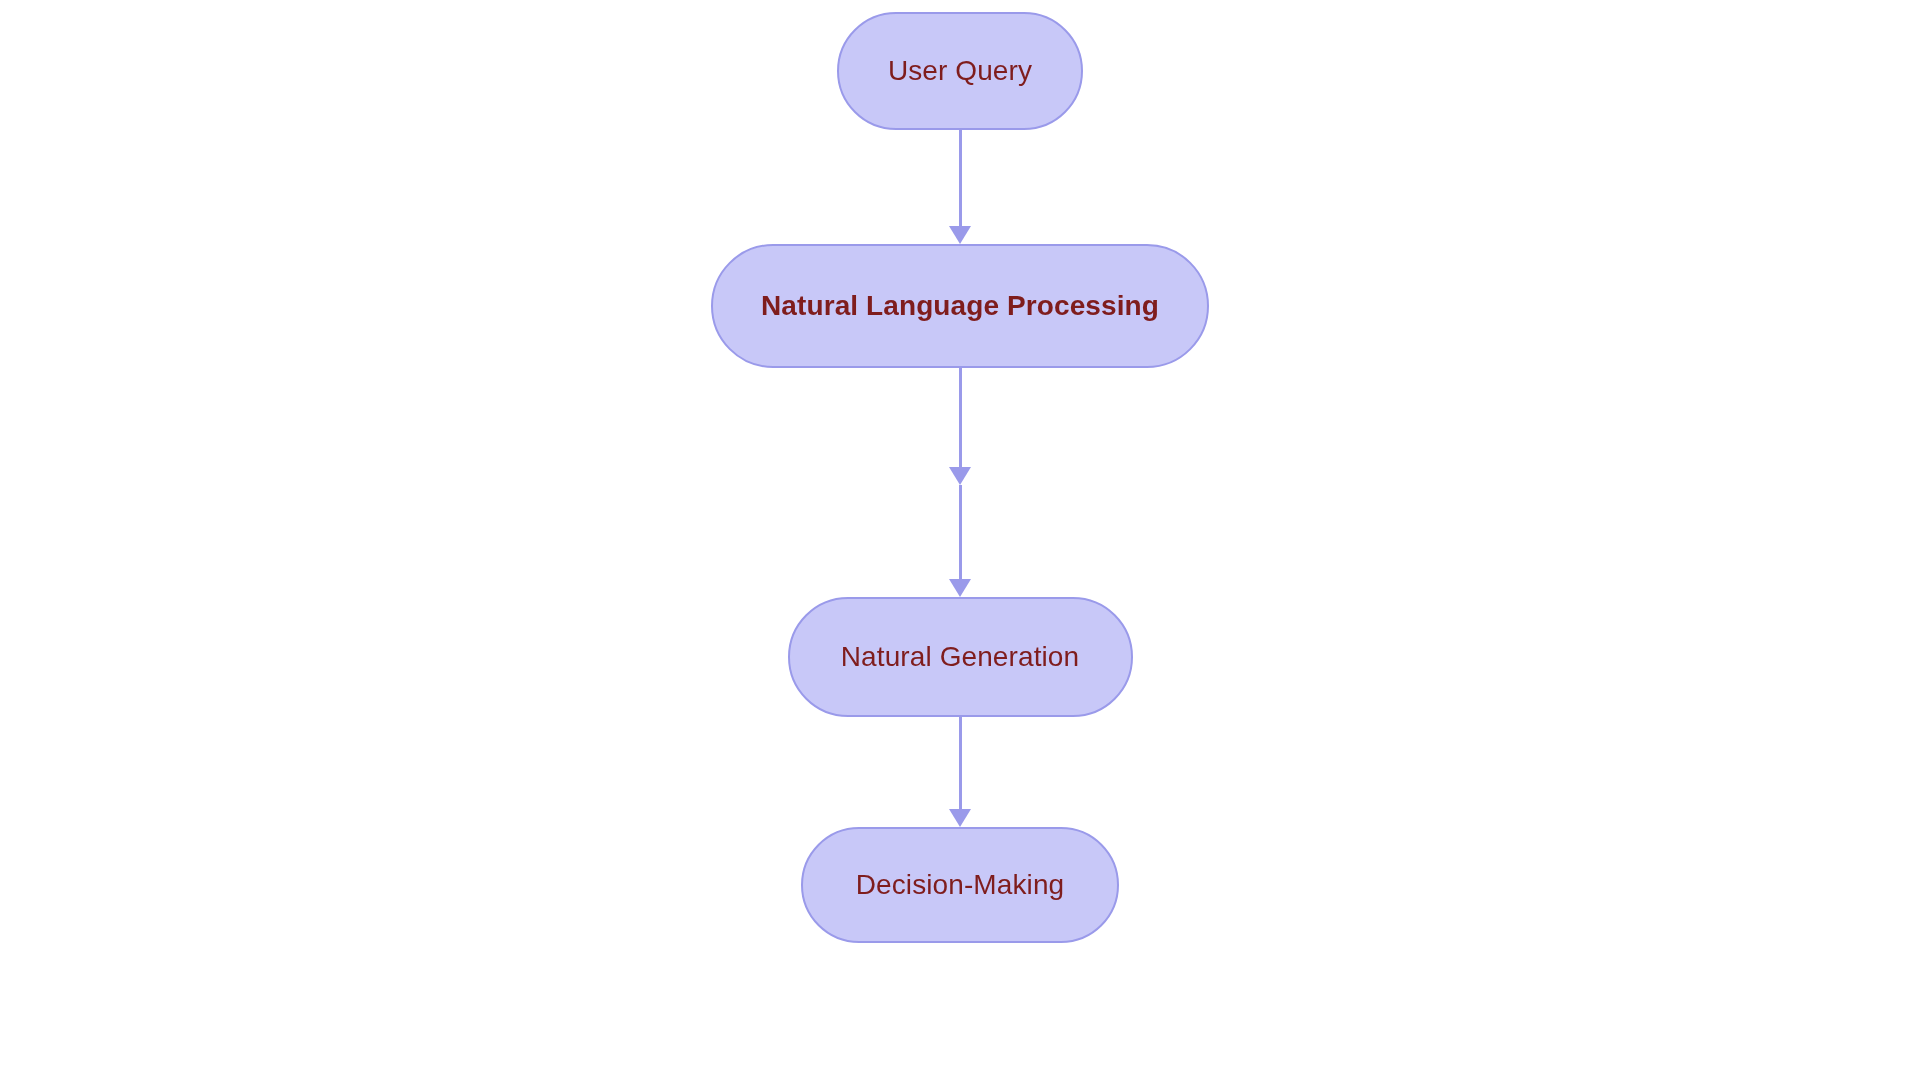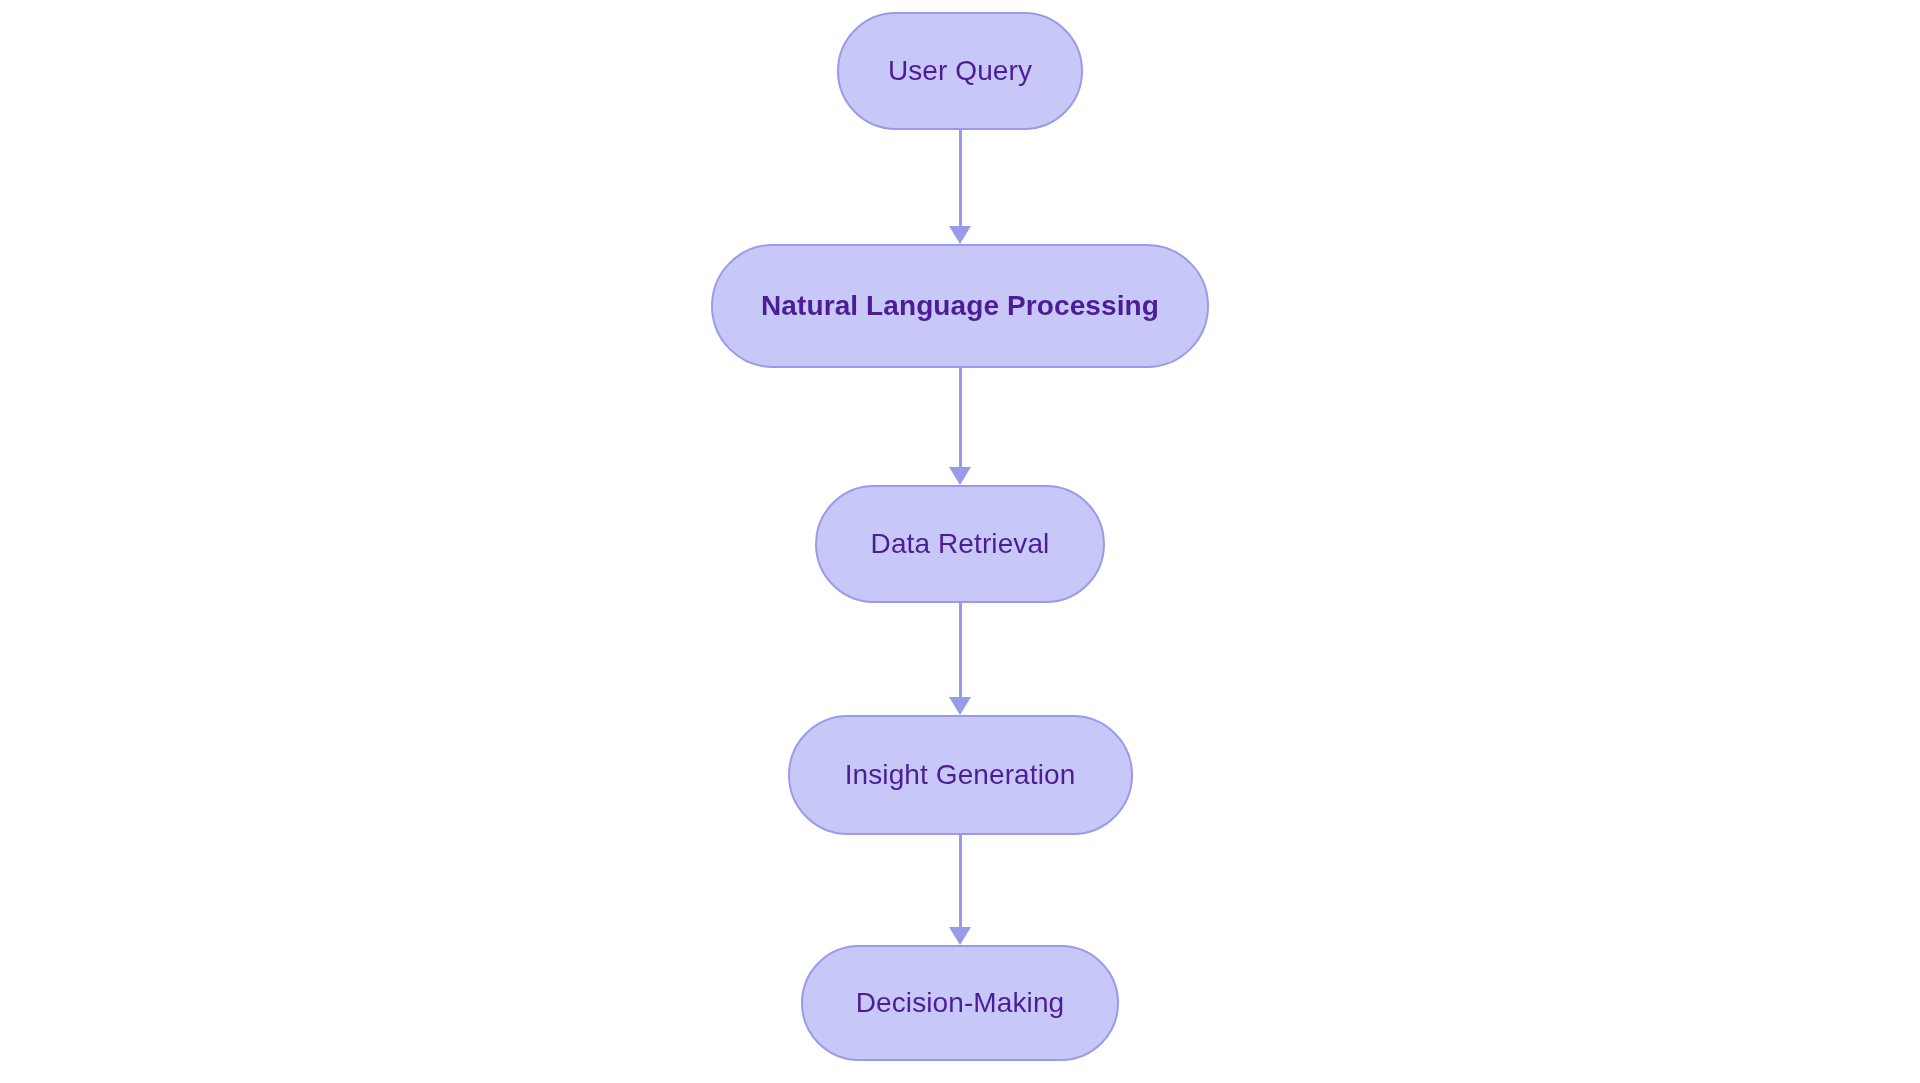--- a/index.html
+++ b/index.html
@@ -46,21 +46,21 @@
     font-family: "Liberation Sans", sans-serif;
     font-size: 28px;
     font-weight: 400;
     letter-spacing: 0.1px;
     line-height: 1;
     white-space: nowrap;
     user-select: none;
   }
 
   .node-label {
-    color: #4c1d95;
+    color: #7f1d1d;
     font-size: 28px;
     line-height: 1;
     padding: 0 4px;
   }
 
   
   .node-0 { width: 246px; height: 118px; }
   .node-1 { width: 498px; height: 124px; font-weight: bold; }
   .node-2 { width: 290px; height: 118px; }
   .node-3 { width: 345px; height: 120px; }
@@ -116,31 +116,28 @@
 
     <div class="node node-1">
       <span class="node-label">Natural Language Processing</span>
     </div>
 
     <div class="connector conn-1">
       <div class="stem"></div>
       <div class="arrowhead"></div>
     </div>
 
-    <div class="node node-2">
-      <span class="node-label">Data Retrieval</span>
-    </div>
 
     <div class="connector conn-2">
       <div class="stem"></div>
       <div class="arrowhead"></div>
     </div>
 
     <div class="node node-3">
-      <span class="node-label">Insight Generation</span>
+      <span class="node-label">Natural Generation</span>
     </div>
 
     <div class="connector conn-3">
       <div class="stem"></div>
       <div class="arrowhead"></div>
     </div>
 
     <div class="node node-4">
       <span class="node-label">Decision-Making</span>
     </div>

